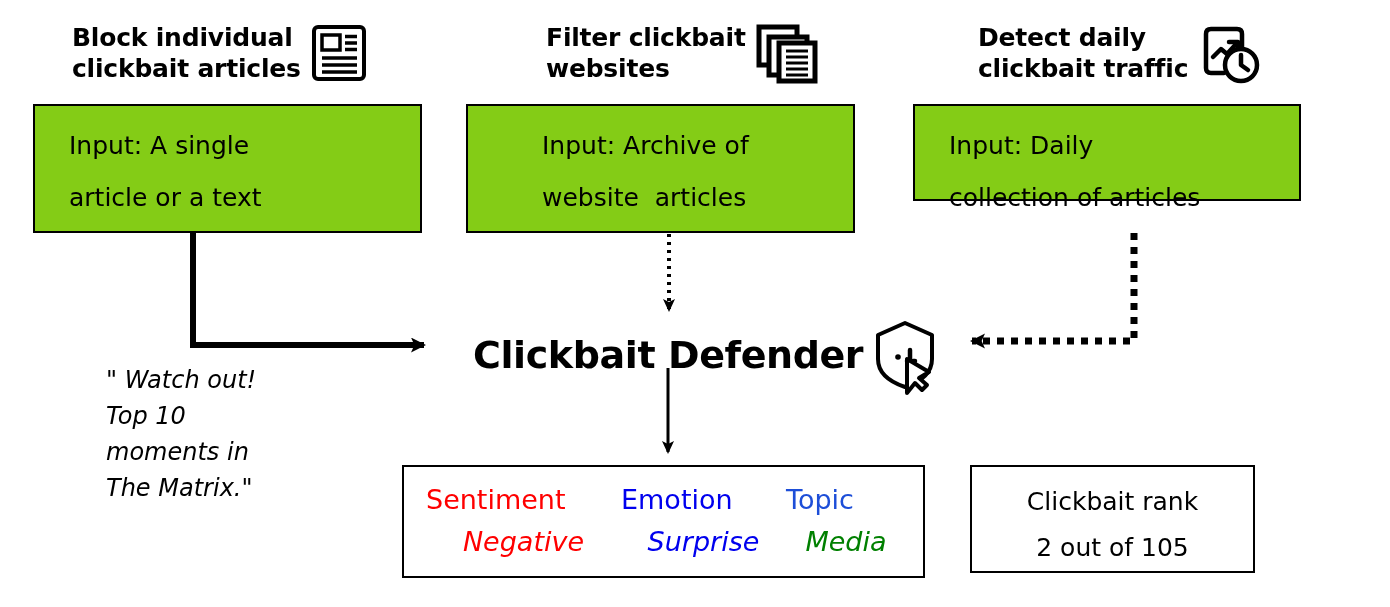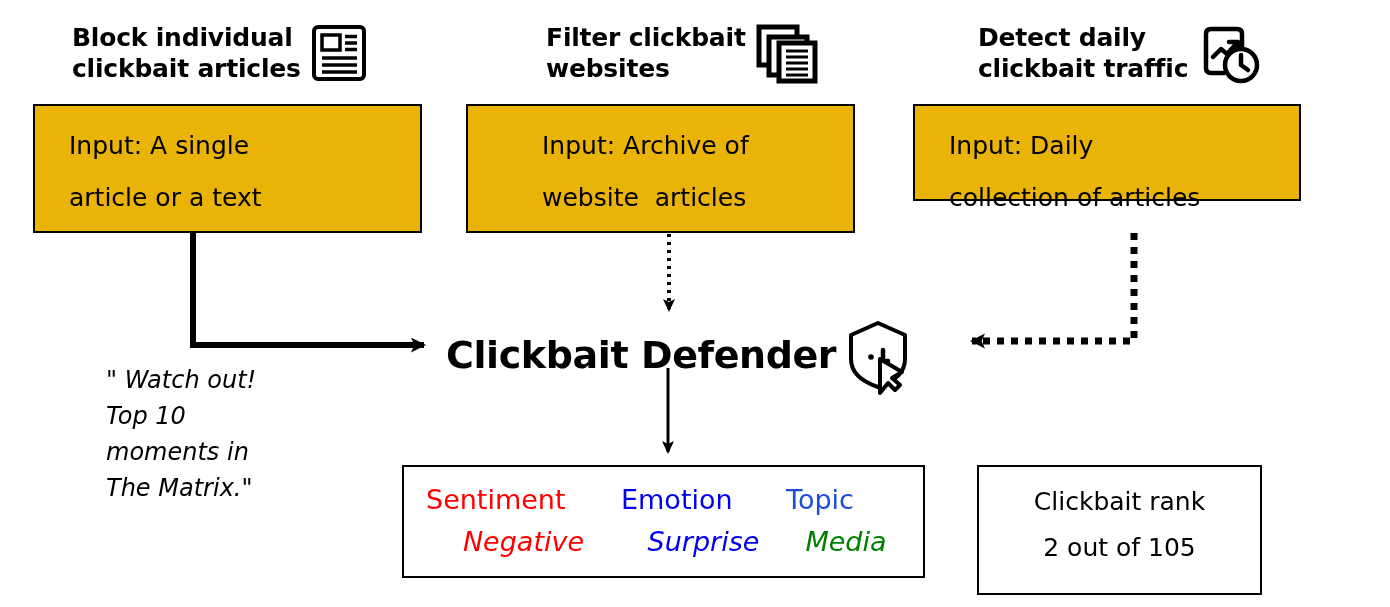--- a/index.html
+++ b/index.html
@@ -6,28 +6,28 @@
   body{width:1390px;height:607px;position:relative;overflow:hidden;
        font-family:"DejaVu Sans","Liberation Sans",sans-serif;color:#000;}
 
   
   .col-head{position:absolute;display:flex;align-items:flex-start;gap:10px;}
   .col-head .ttl{font-weight:bold;font-size:25px;line-height:31px;
                  letter-spacing:-0.2px;white-space:pre-line;}
   .col-head .ico{flex:0 0 auto;margin-top:2px;}
 
   
-  .inbox{position:absolute;border:2px solid #000;background:#eab308;
+  .inbox{position:absolute;border:2px solid #000;background:#84cc16;
          box-sizing:border-box;display:flex;flex-direction:column;
          justify-content:flex-start;padding-top:14px;}
   .inbox .ln{font-size:25px;line-height:52px;padding-left:34px;
              white-space:pre;}
 
   
-  #defender-node{position:absolute;display:flex;align-items:center;gap:6px;}
+  #defender-node{position:absolute;display:flex;align-items:center;gap:6px;margin-left:27px;}
   #defender-node .dtxt{font-size:38px;font-weight:bold;letter-spacing:-0.4px;
                        line-height:40px;}
 
   
   #quote{position:absolute;font-style:italic;font-size:24px;line-height:36px;
          white-space:pre-line;}
 
   
   .resbox{position:absolute;border:2px solid #000;background:#fff;
           box-sizing:border-box;}
@@ -169,16 +169,16 @@
   <div class="rescol" style="width:165px;">
     <span class="rlabel" style="color:#0000ee;">Emotion</span>
     <span class="rvalue" style="color:#0000ee;">Surprise</span>
   </div>
   <div class="rescol" style="width:120px;">
     <span class="rlabel" style="color:#1d4ed8;">Topic</span>
     <span class="rvalue" style="color:#008000;">Media</span>
   </div>
 </div>
 
-<div class="resbox" id="rank-box" style="left:970px;top:465px;width:285px;height:130px;margin-left:7px;">
+<div class="resbox" id="rank-box" style="left:970px;top:465px;width:285px;height:108px;">
   <div class="rk">Clickbait rank</div>
   <div class="rk">2 out of 105</div>
 </div>
 
 </body></html>

